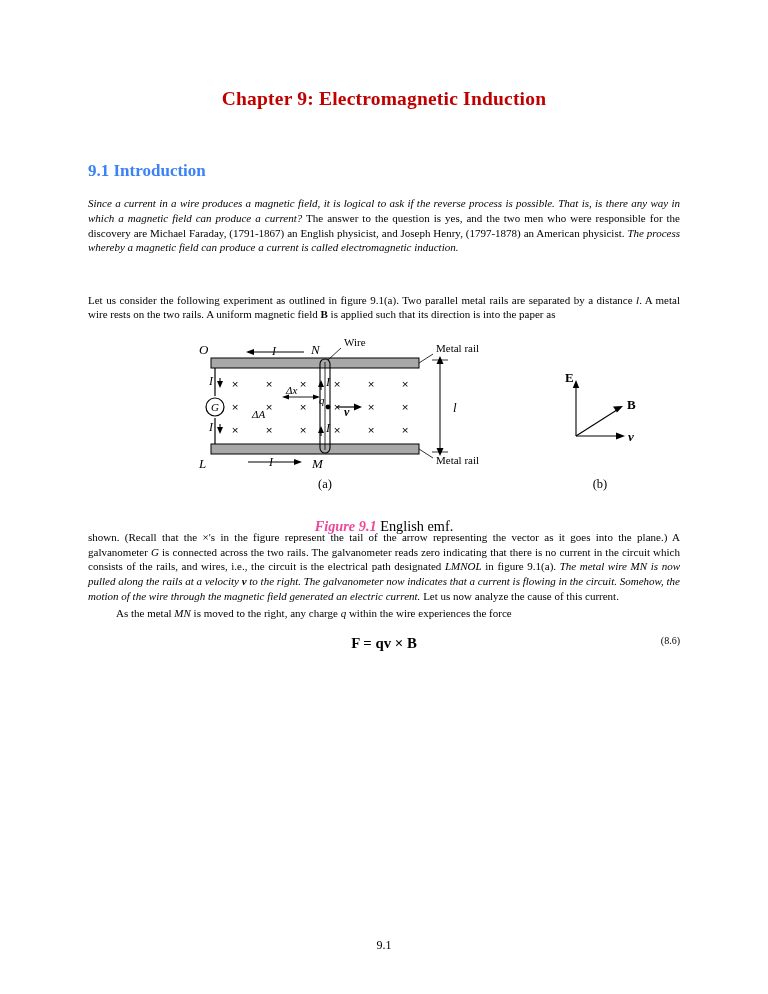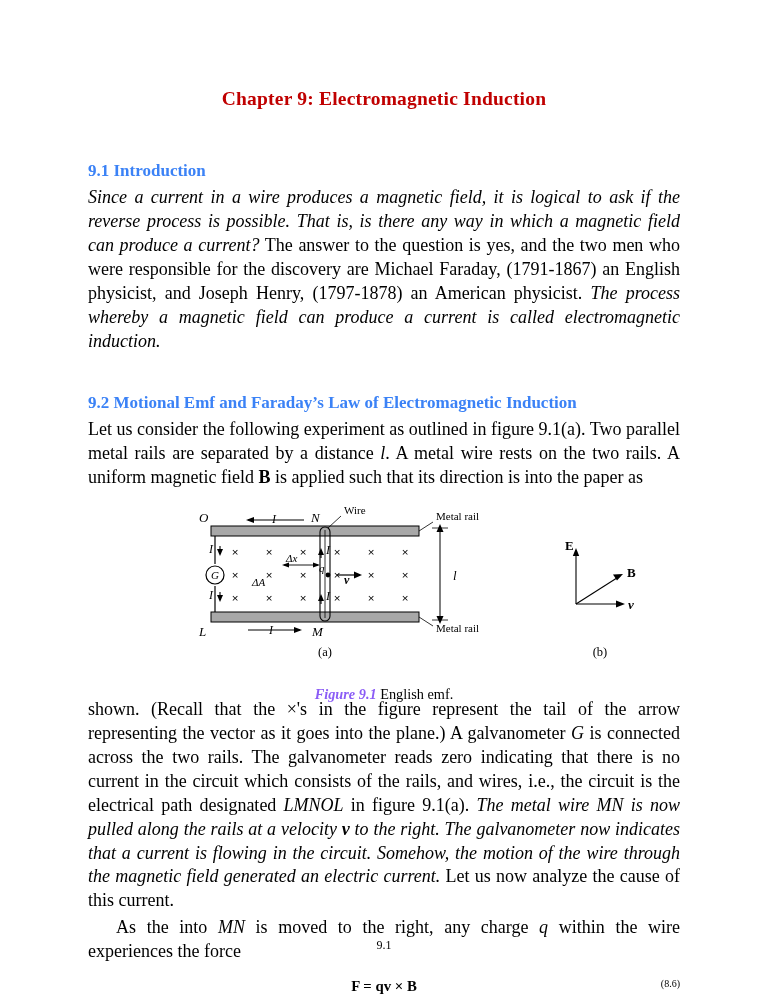--- a/index.html
+++ b/index.html
@@ -45,44 +45,44 @@
     font-size: 17px;
     font-weight: bold;
     margin: 0;
     padding: 0;
     line-height: 1.25;
   }
   .sec1-wrap { margin-top: 50px; }
   .sec2-wrap { margin-top: 38px; }
 
   p.body {
-    font-size: 18px;
+    font-size: 11px;
     line-height: 1.33;
-    margin: 5px 0 0 0;
+    margin: 15px 0 0 0;
     text-align: justify;
     text-justify: inter-word;
   }
   p.body.tight { margin-top: 3px; }
   .it { font-style: italic; }
   .bld { font-weight: bold; }
   .indent { text-indent: 28px; }
 
   
   .figure-block {
     margin-top: 14px;
     position: relative;
     height: 178px;
   }
   .figure-caption {
     text-align: center;
     font-size: 14.3px;
     margin-top: 4px;
   }
   .figure-caption .fignum {
-    color: #8b5cf6;
+    color: #ec4899;
     font-weight: bold;
     font-style: italic;
   }
 
   .equation-line {
     position: relative;
     margin-top: 14px;
     height: 20px;
   }
   .equation {
@@ -114,21 +114,20 @@
   <div class="content">
 
     <h1 class="chapter-title">Chapter 9:  Electromagnetic Induction</h1>
 
     <div class="sec1-wrap">
       <h2 class="section-title">9.1  Introduction</h2>
       <p class="body"><span class="it">Since a current in a wire produces a magnetic field, it is logical to ask if the reverse process is possible. That is, is there any way in which a magnetic field can produce a current?</span><span> The answer to the question is yes, and the two men who were responsible for the discovery are Michael Faraday, (1791-1867) an English physicist, and Joseph Henry, (1797-1878) an American physicist. </span><span class="it">The process whereby a magnetic field can produce a current is called electromagnetic induction.</span></p>
     </div>
 
     <div class="sec2-wrap">
-      <h2 class="section-title">9.2  Motional Emf and Faraday’s Law of  Electromagnetic Induction</h2>
       <p class="body"><span>Let us consider the following experiment as outlined in figure 9.1(a). Two parallel metal rails are separated by a distance </span><span class="it">l</span><span>. A metal wire rests on the two rails. A uniform magnetic field </span><span class="bld">B</span><span> is applied such that its direction is into the paper as</span></p>
     </div>
 
     <div class="figure-block">
       <svg class="fig-svg" width="592" height="178" viewBox="0 0 592 178">
 
         <rect x="123" y="22" width="208" height="10" fill="#a8a8a8" stroke="#000" stroke-width="1"></rect>
 
         <rect x="123" y="108" width="208" height="10" fill="#a8a8a8" stroke="#000" stroke-width="1"></rect>
 
@@ -230,21 +229,21 @@
 
         <text x="237" y="152" font-family="Liberation Serif, serif" font-size="12.5" text-anchor="middle">(a)</text>
         <text x="512" y="152" font-family="Liberation Serif, serif" font-size="12.5" text-anchor="middle">(b)</text>
       </svg>
 
       <div class="figure-caption"><span class="fignum">Figure 9.1</span><span>  English emf.</span></div>
     </div>
 
     <p class="body" style="margin-top:16px"><span>shown. (Recall that the ×'s in the figure represent the tail of the arrow representing the vector as it goes into the plane.) A galvanometer </span><span class="it">G</span><span> is connected across the two rails. The galvanometer reads zero indicating that there is no current in the circuit which consists of the rails, and wires, i.e., the circuit is the electrical path designated </span><span class="it">LMNOL</span><span> in figure 9.1(a). </span><span class="it">The metal wire MN is now pulled along the rails at a velocity </span><span class="it bld">v</span><span class="it"> to the right. The galvanometer now indicates that a current is flowing in the circuit. Somehow, the motion of the wire through the magnetic field generated an electric current.</span><span> Let us now analyze the cause of this current.</span></p>
 
-    <p class="body indent tight"><span>As the into </span><span class="it">MN</span><span> is moved to the right, any charge </span><span class="it">q</span><span> within the wire experiences the force</span></p>
+    <p class="body indent tight"><span>As the metal </span><span class="it">MN</span><span> is moved to the right, any charge </span><span class="it">q</span><span> within the wire experiences the force</span></p>
 
     <div class="equation-line">
       <div class="equation"><span class="bld">F = qv × B</span></div>
       <div class="eqnum">(8.6)</div>
     </div>
 
 
   </div>
 
   <div class="footer-page">9.1</div>

